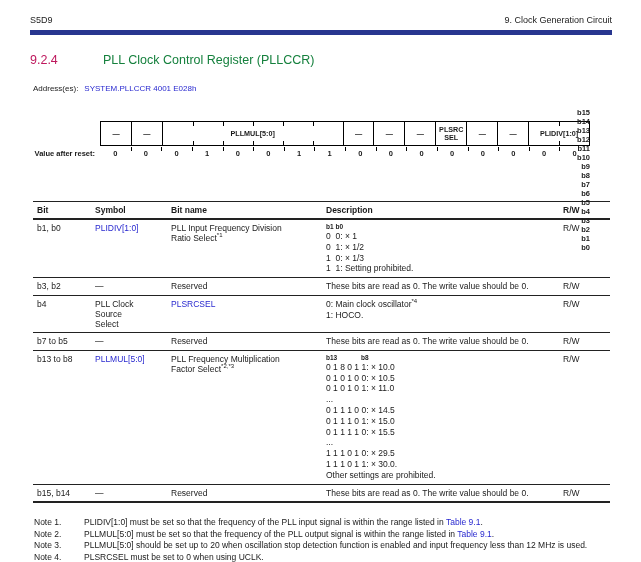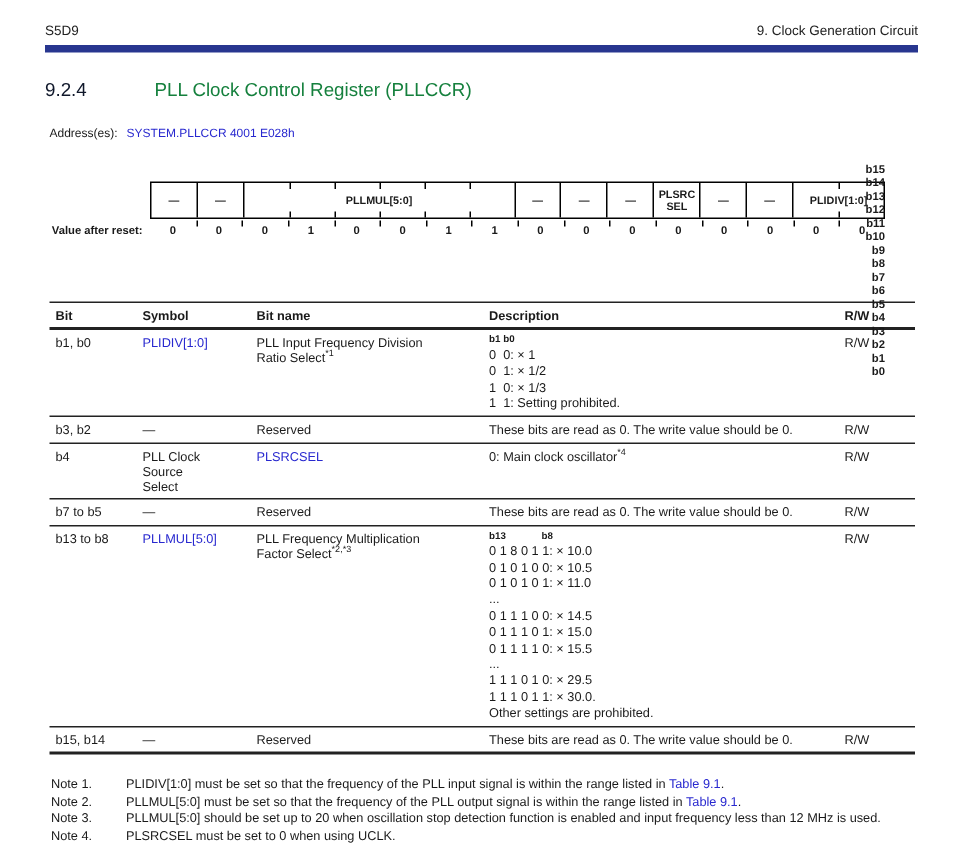--- a/index.html
+++ b/index.html
@@ -6,21 +6,21 @@
   html,body { width:641px; height:562px; overflow:hidden; background:#fff; }
   body { font-family:"Liberation Sans", sans-serif; color:#1a1a1a; }
   .content { padding:0 29px 0 30px; }
 
   
   .hdr { display:flex; justify-content:space-between; padding-top:15px; font-size:9px; color:#222; }
   .hdr-rule { height:5px; background:#28368F; margin-top:5px; }
 
   
   .sect { margin-top:18px; font-size:12.5px; display:flex; }
-  .sect-num { width:73px; color:#0f172a; }
+  .sect-num { width:73px; color:#be185d; }
   .sect-title { color:#15803d; }
 
   
   .addr { margin-top:17px; font-size:8px; padding-left:3px; }
   .addr-val { color:#2828CF; margin-left:6px; }
 
   
   .rd { margin-top:15px; margin-left:70px; width:490px; font-weight:bold; }
   .rd-lblrow { display:flex; height:11px; align-items:flex-end;flex-direction:column; }
   .rd-lbl { flex:1 1 0; text-align:center; font-size:7.5px; }
@@ -168,20 +168,21 @@
         </div>
       <div class="tc">R/W</div>
     </div>
 
     <div class="trow">
       <div class="tc">b4</div>
       <div class="tc c-name">PLL Clock Source Select</div>
       <div class="tc"><span class="link">PLSRCSEL</span></div>
       <div class="tc">
         <div class="dline"><span>0: Main clock oscillator</span><sup>*4</sup></div>
+        <div class="dline">1: HOCO.</div>
       </div>
       <div class="tc">R/W</div>
     </div>
 
     <div class="trow">
       <div class="tc">b7 to b5</div>
       <div class="tc">—</div>
       <div class="tc c-name">Reserved</div>
       <div class="tc">
           <div>

